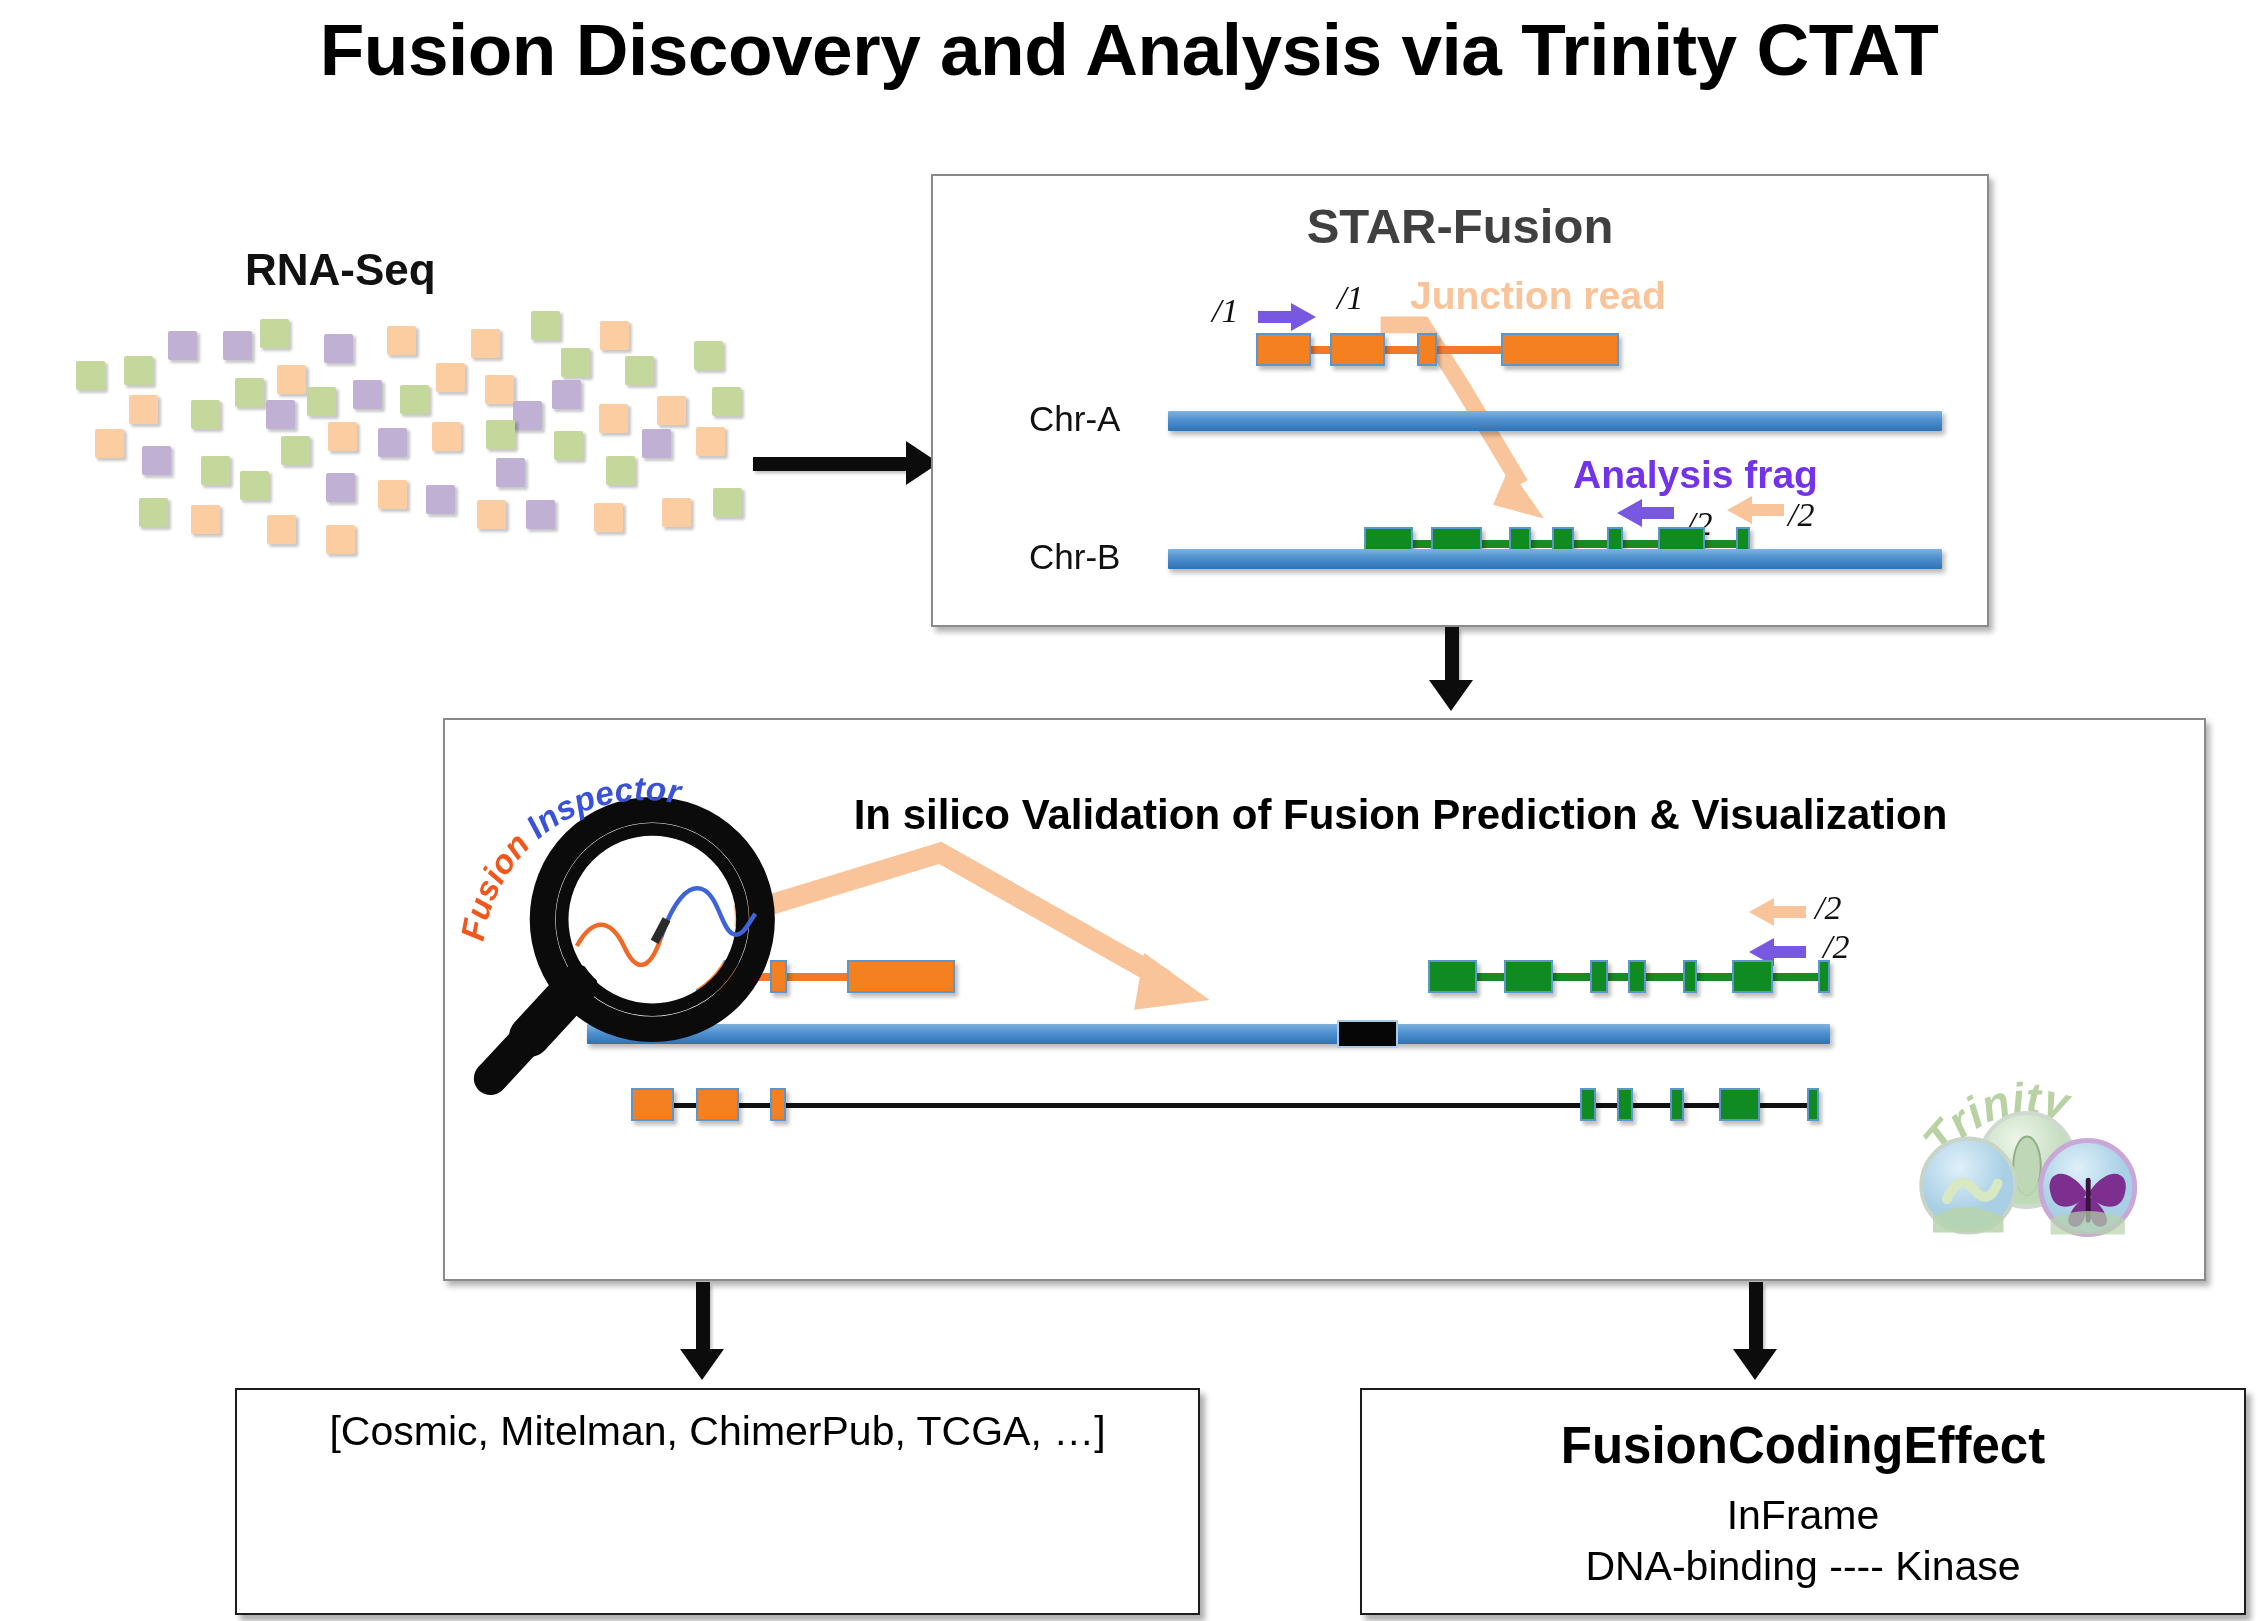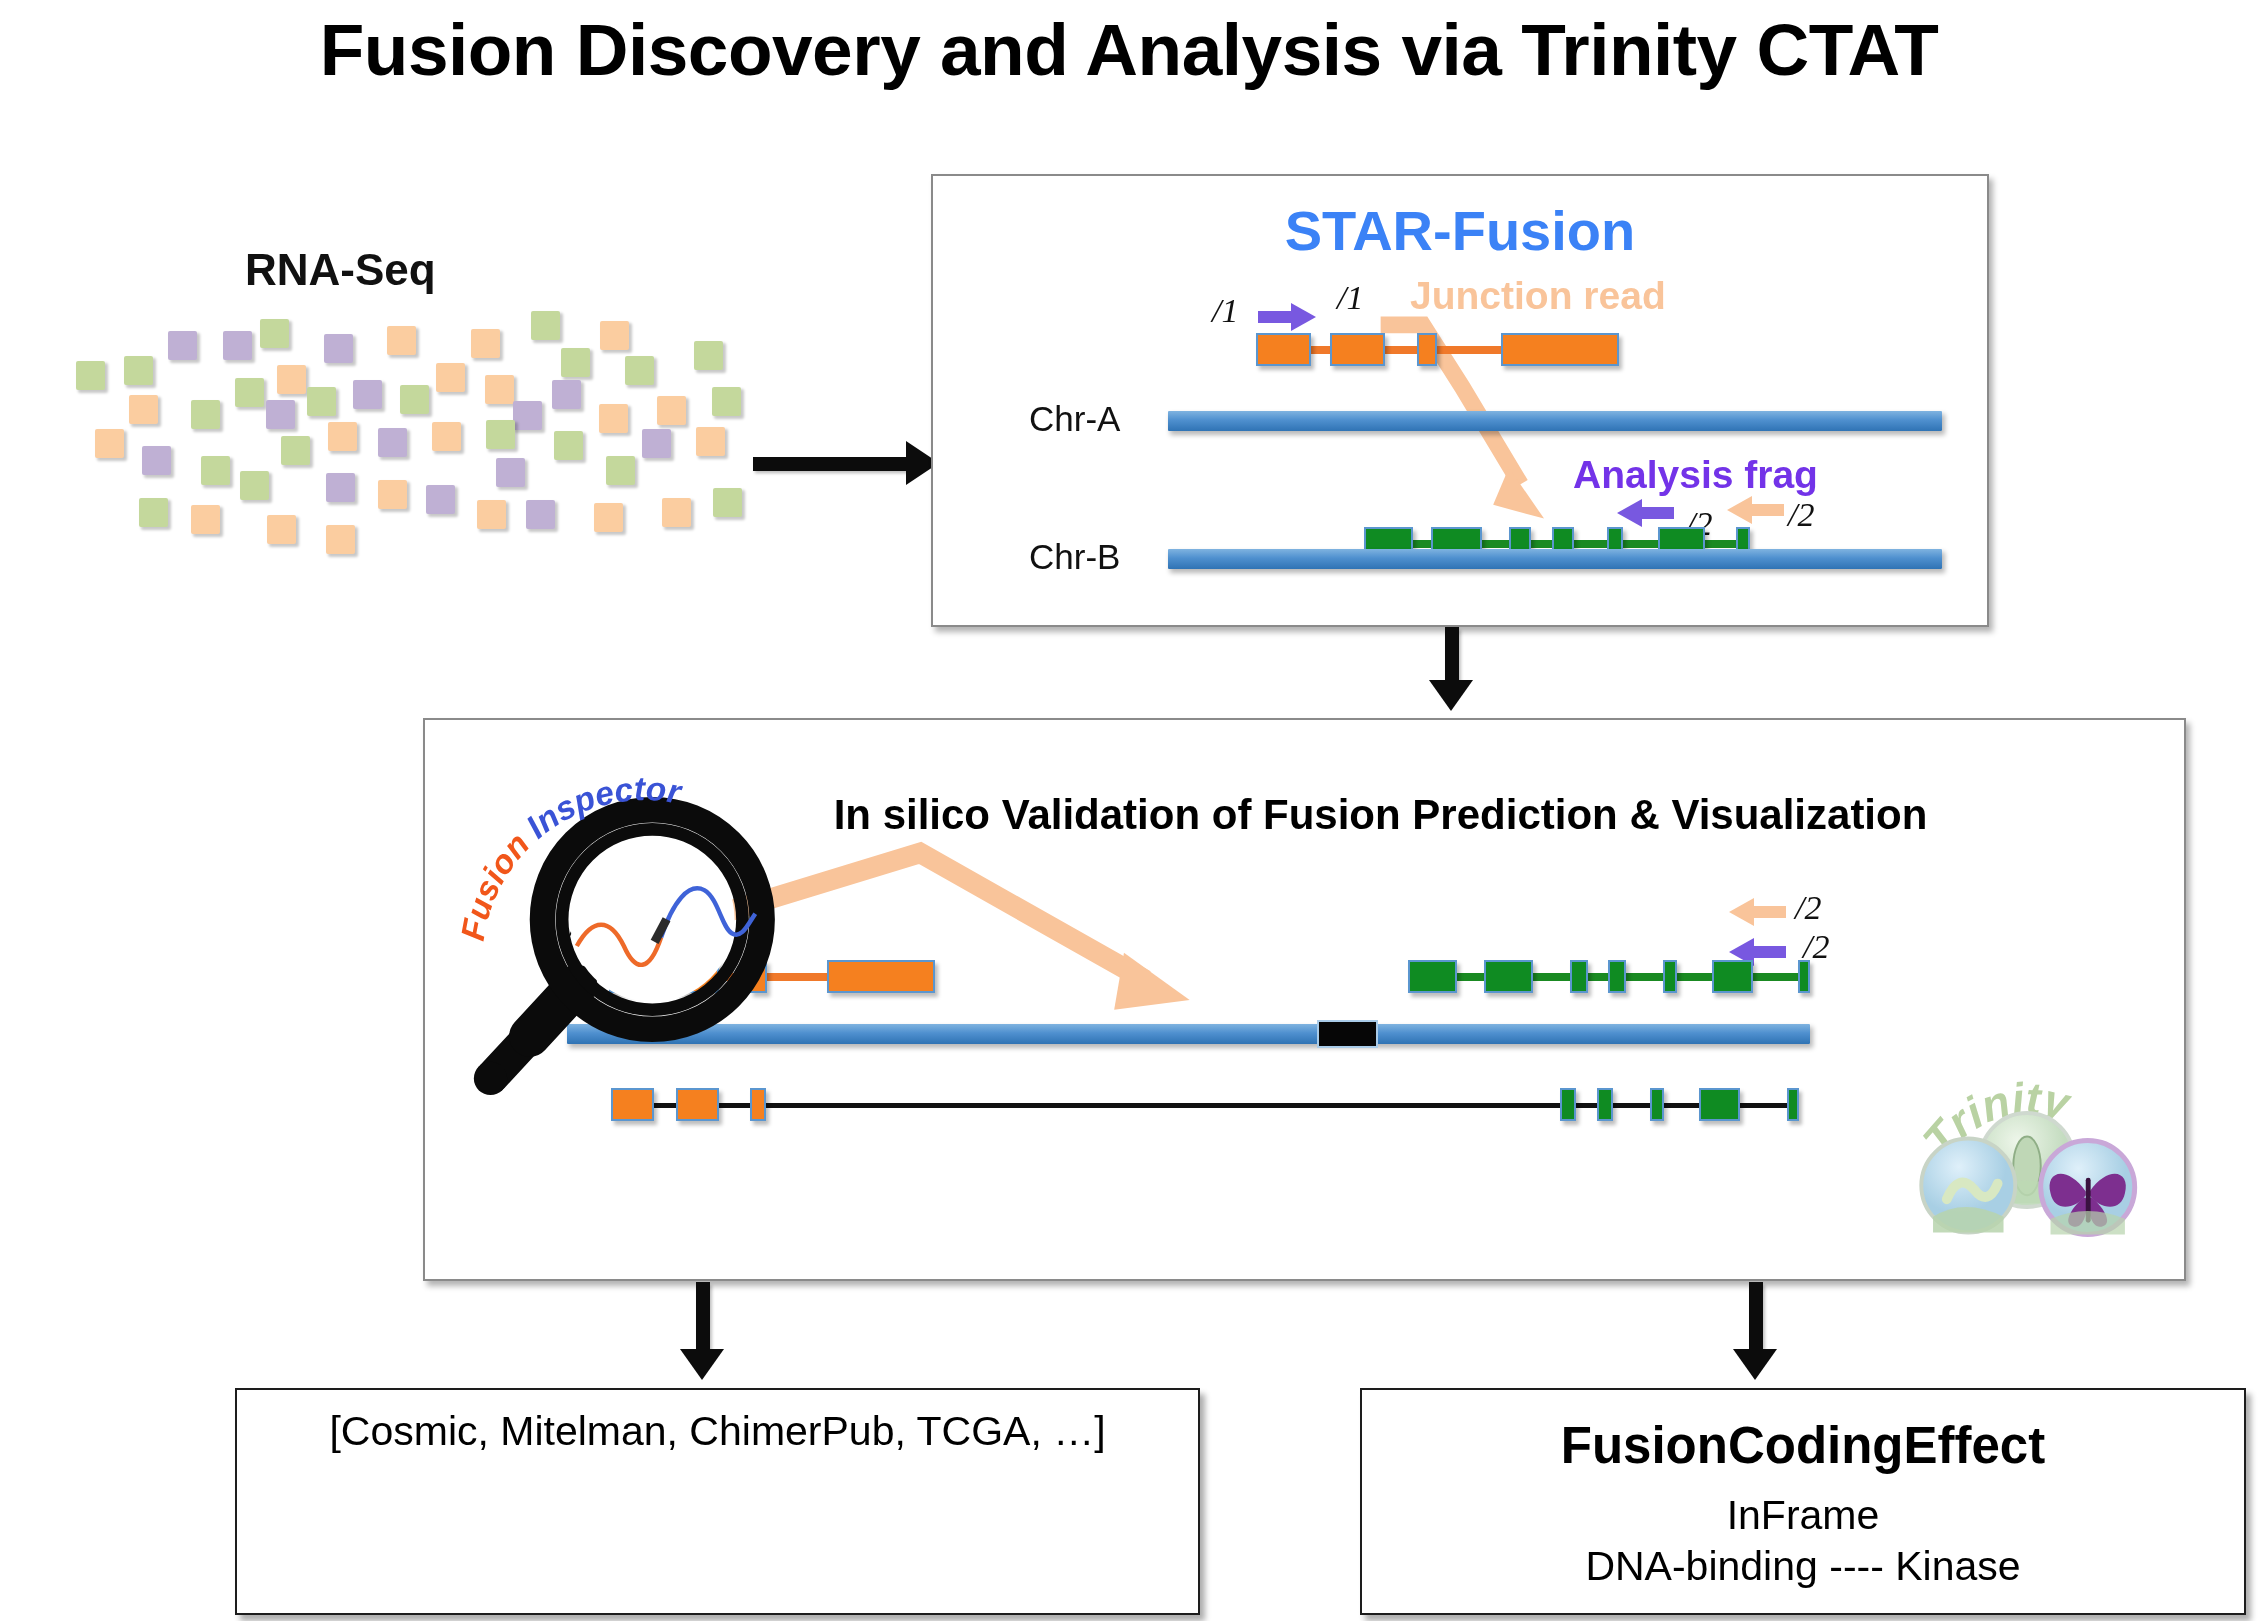--- a/index.html
+++ b/index.html
@@ -62,25 +62,25 @@
     border-top: 31px solid #0c0c0c;
   }
 
   
   .panel {
     background: #ffffff;
     border: 2px solid #8a8a8a;
     box-shadow: 3.9px 4.9px 5.9px rgba(0,0,0,0.30);
   }
   #starfusion-panel { left: 931px; top: 174px; width: 1054px; height: 449px; }
-  #inspector-panel  { left: 423px; top: 718px; width: 1759px; height: 559px; }
+  #inspector-panel  { left: 443px; top: 718px; width: 1759px; height: 559px; }
 
   #starfusion-title {
     left: 0; top: 21.6px; width: 1054px; text-align: center;
-    font-size: 56px; font-weight: bold; color: #3b82f6;
+    font-size: 49px; font-weight: bold; color: #404040;
   }
   #inspector-title {
     left: 0; top: 71px; width: 1759px; text-align: center;
     font-size: 42px; font-weight: bold; color: #000;
     padding-left: 152px; box-sizing: border-box;
   }
 
   
   .chrom-bar {
     height: 19.6px;

